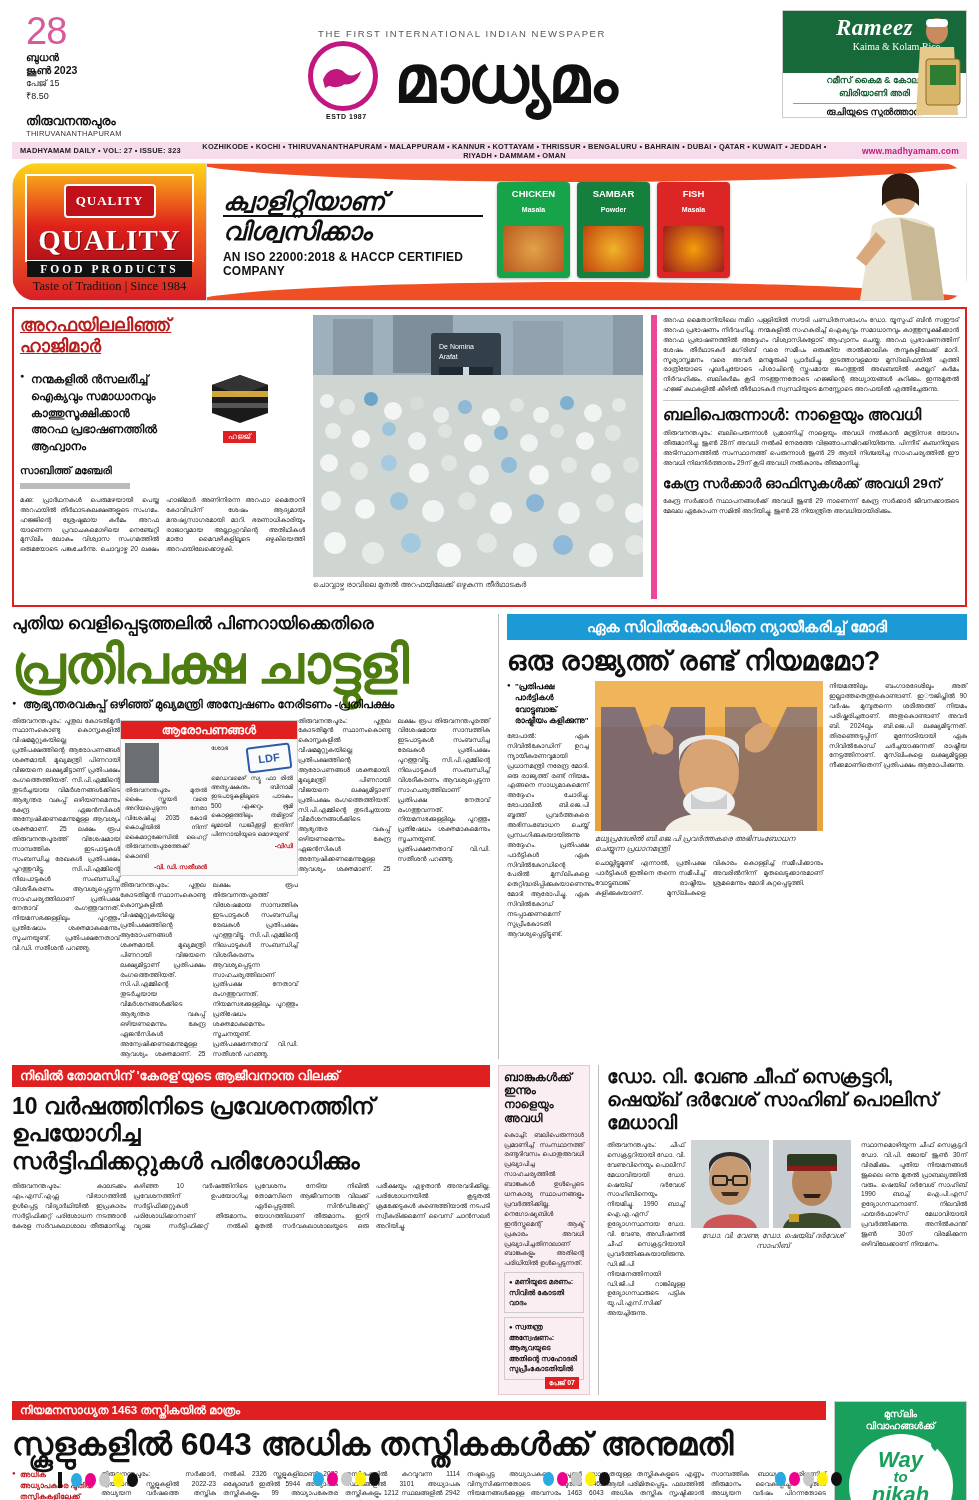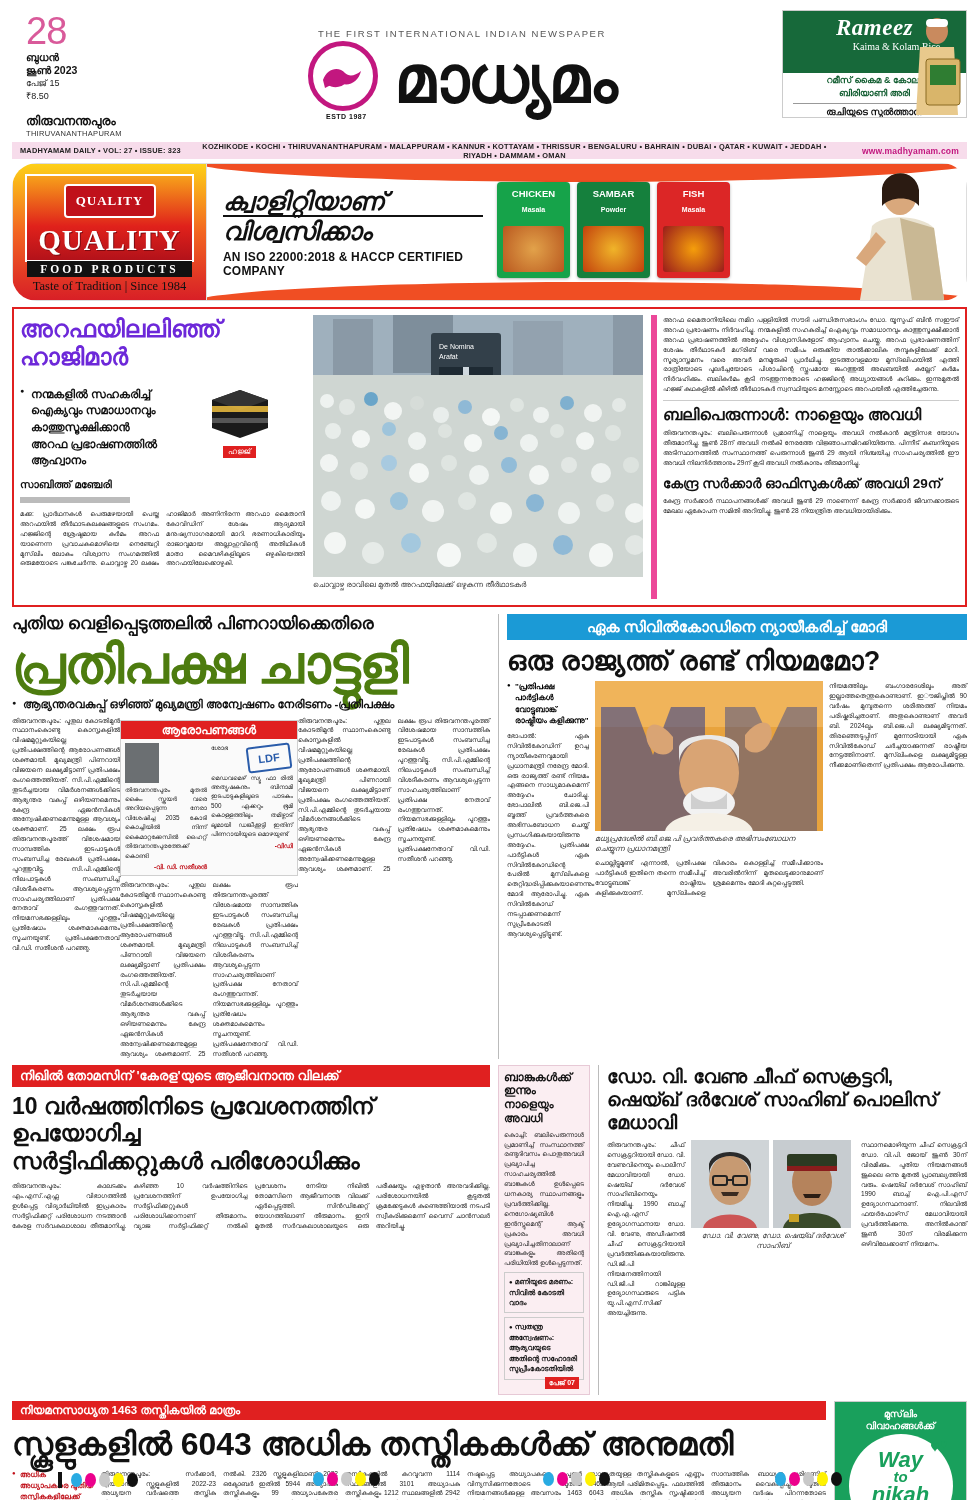--- a/index.html
+++ b/index.html
@@ -61,21 +61,21 @@
   .bn-iso { font-size: 12px; font-weight: bold; color: #111; letter-spacing: .2px; margin-top: 4px; }
   .packs { position: absolute; left: 290px; top: 18px; display: flex; gap: 7px; }
   .pack { width: 73px; height: 96px; border-radius: 4px; position: relative; overflow: hidden; box-shadow: 0 1px 3px rgba(0,0,0,.3); }
   .pack .ptitle { color: #fff; font-size: 9.5px; font-weight: bold; text-align: center; padding-top: 7px; line-height: 1.05; }
   .pack .pdish { position: absolute; left: 6px; right: 6px; bottom: 6px; height: 46px; border-radius: 3px; background: #fff; }
   .lady { position: absolute; right: 4px; top: 2px; width: 120px; height: 134px; }
 
   
   .lead { margin: 6px 4px 0 4px; border: 2px solid #e02020; display: flex; padding: 6px; gap: 8px; height: 300px; }
   .lead-l { width: 285px; }
-  .lead-hd { color: #6d28d9; font-size: 24px; font-weight: bold; line-height: 1.18; }
+  .lead-hd { color: #b91c1c; font-size: 18px; font-weight: bold; line-height: 1.18; text-decoration: underline; }
   .lead-bullet { font-size: 11.5px; font-weight: bold; color: #111; line-height: 1.45; margin-top: 8px; position: relative; padding-left: 11px; }
   .lead-bullet:before { content: "●"; position: absolute; left: 0; top: 0; font-size: 7px; color: #111; }
   .byline { font-size: 10.5px; font-weight: bold; color: #111; margin-top: 9px; }
   .kaaba { width: 72px; height: 58px; position: relative; float: right; margin: 0 0 2px 6px; }
   .hajj-tag { background: #e02020; color: #fff; font-size: 8px; font-weight: normal; padding: 1px 5px; display: inline-block; }
   .lead-c { width: 330px; }
   .lead-img { width: 100%; height: 262px; position: relative; overflow: hidden; background: #8aa; }
   .cap { font-size: 7.6px; color: #333; margin-top: 3px; }
   .lead-r { flex: 1; padding-left: 6px; border-left: 6px solid #ec4899; }
   .lead-r h3 { font-size: 16px; font-weight: bold; color: #111; line-height: 1.2; }
@@ -233,21 +233,21 @@
       </svg>
     </div>
   </div>
 
   <div class="lead">
     <div class="lead-l">
       <div class="lead-hd">അറഫയിലലിഞ്ഞ്</div>
       <div class="lead-hd">ഹാജിമാർ</div>
       <div style="display:flex;gap:6px;margin-top:6px">
         <div style="width:148px">
-          <div class="lead-bullet">നന്മകളിൽ സഹകരിച്ച് ഐക്യവും സമാധാനവും കാത്തുസൂക്ഷിക്കാൻ അറഫ പ്രഭാഷണത്തിൽ ആഹ്വാനം</div>
+          <div class="lead-bullet">നന്മകളിൽ ൻസലർിച്ച് ഐക്യവും സമാധാനവും കാത്തുസൂക്ഷിക്കാൻ അറഫ പ്രഭാഷണത്തിൽ ആഹ്വാനം</div>
           <div class="byline">സാബിത്ത് മഞ്ചേരി</div>
           <div style="height:6px;background:#bbb;margin-top:6px;width:110px"></div>
         </div>
         <div style="flex:1;text-align:center;padding-top:4px">
           <svg class="kaaba" viewBox="0 0 72 58" style="float:none;margin:0 auto;display:block">
             <polygon points="8,18 36,8 64,18 64,46 36,56 8,46" fill="#1a1a1a"></polygon>
             <polygon points="8,18 36,28 64,18 36,8" fill="#333"></polygon>
             <rect x="8" y="24" width="56" height="6" fill="#f0c040" opacity=".85"></rect>
             <rect x="8" y="36" width="56" height="5" fill="#555"></rect>
           </svg>

